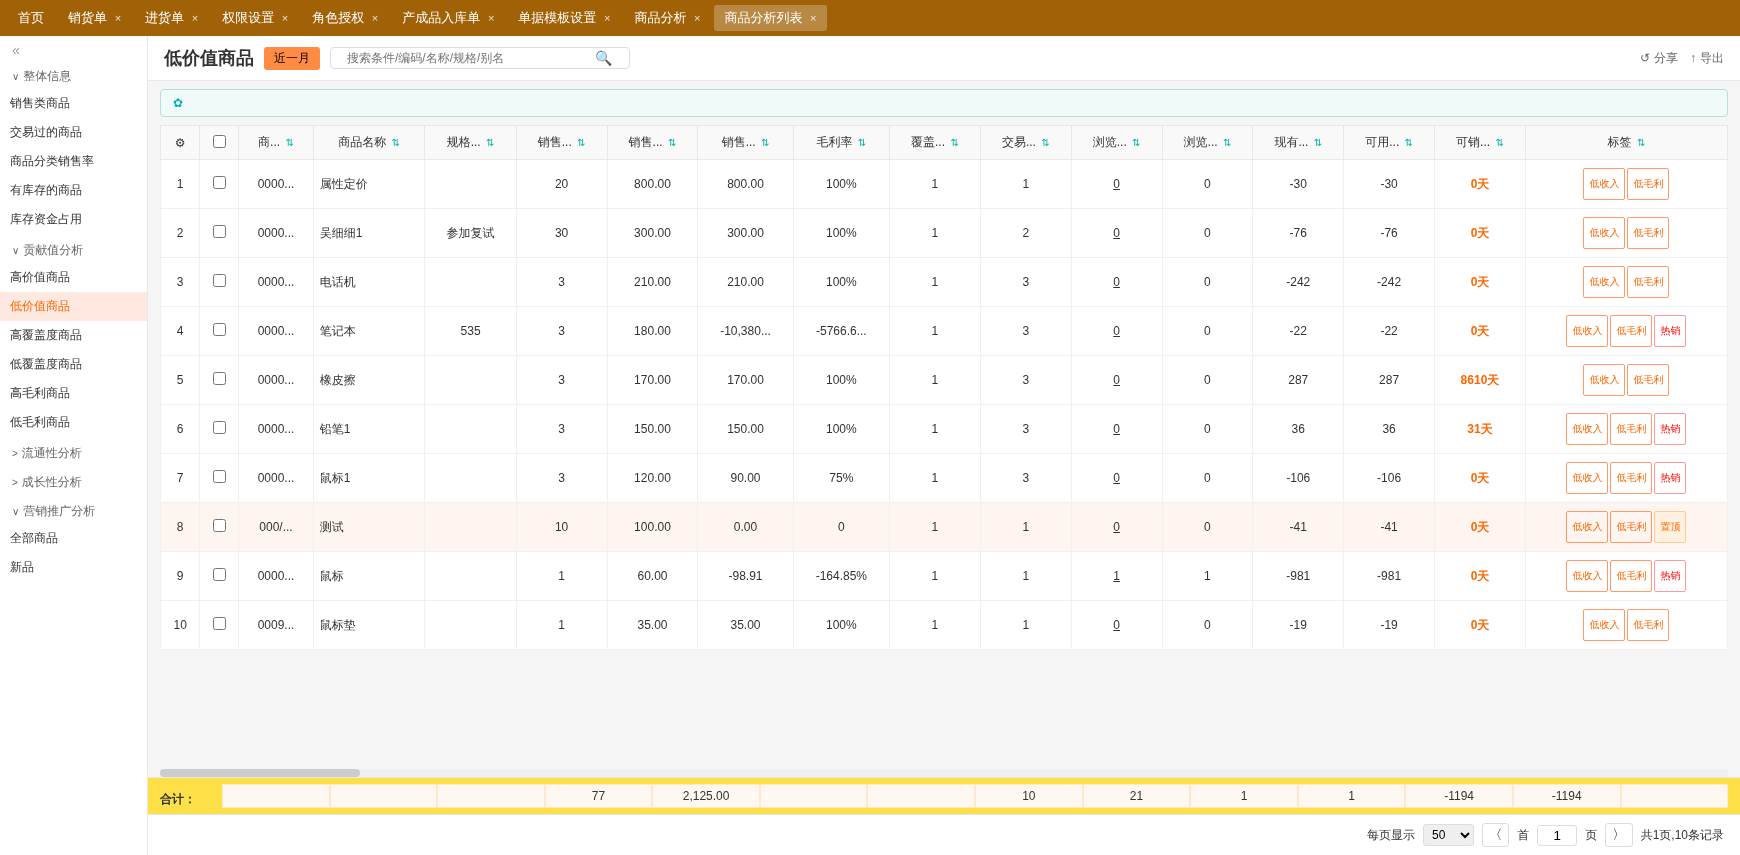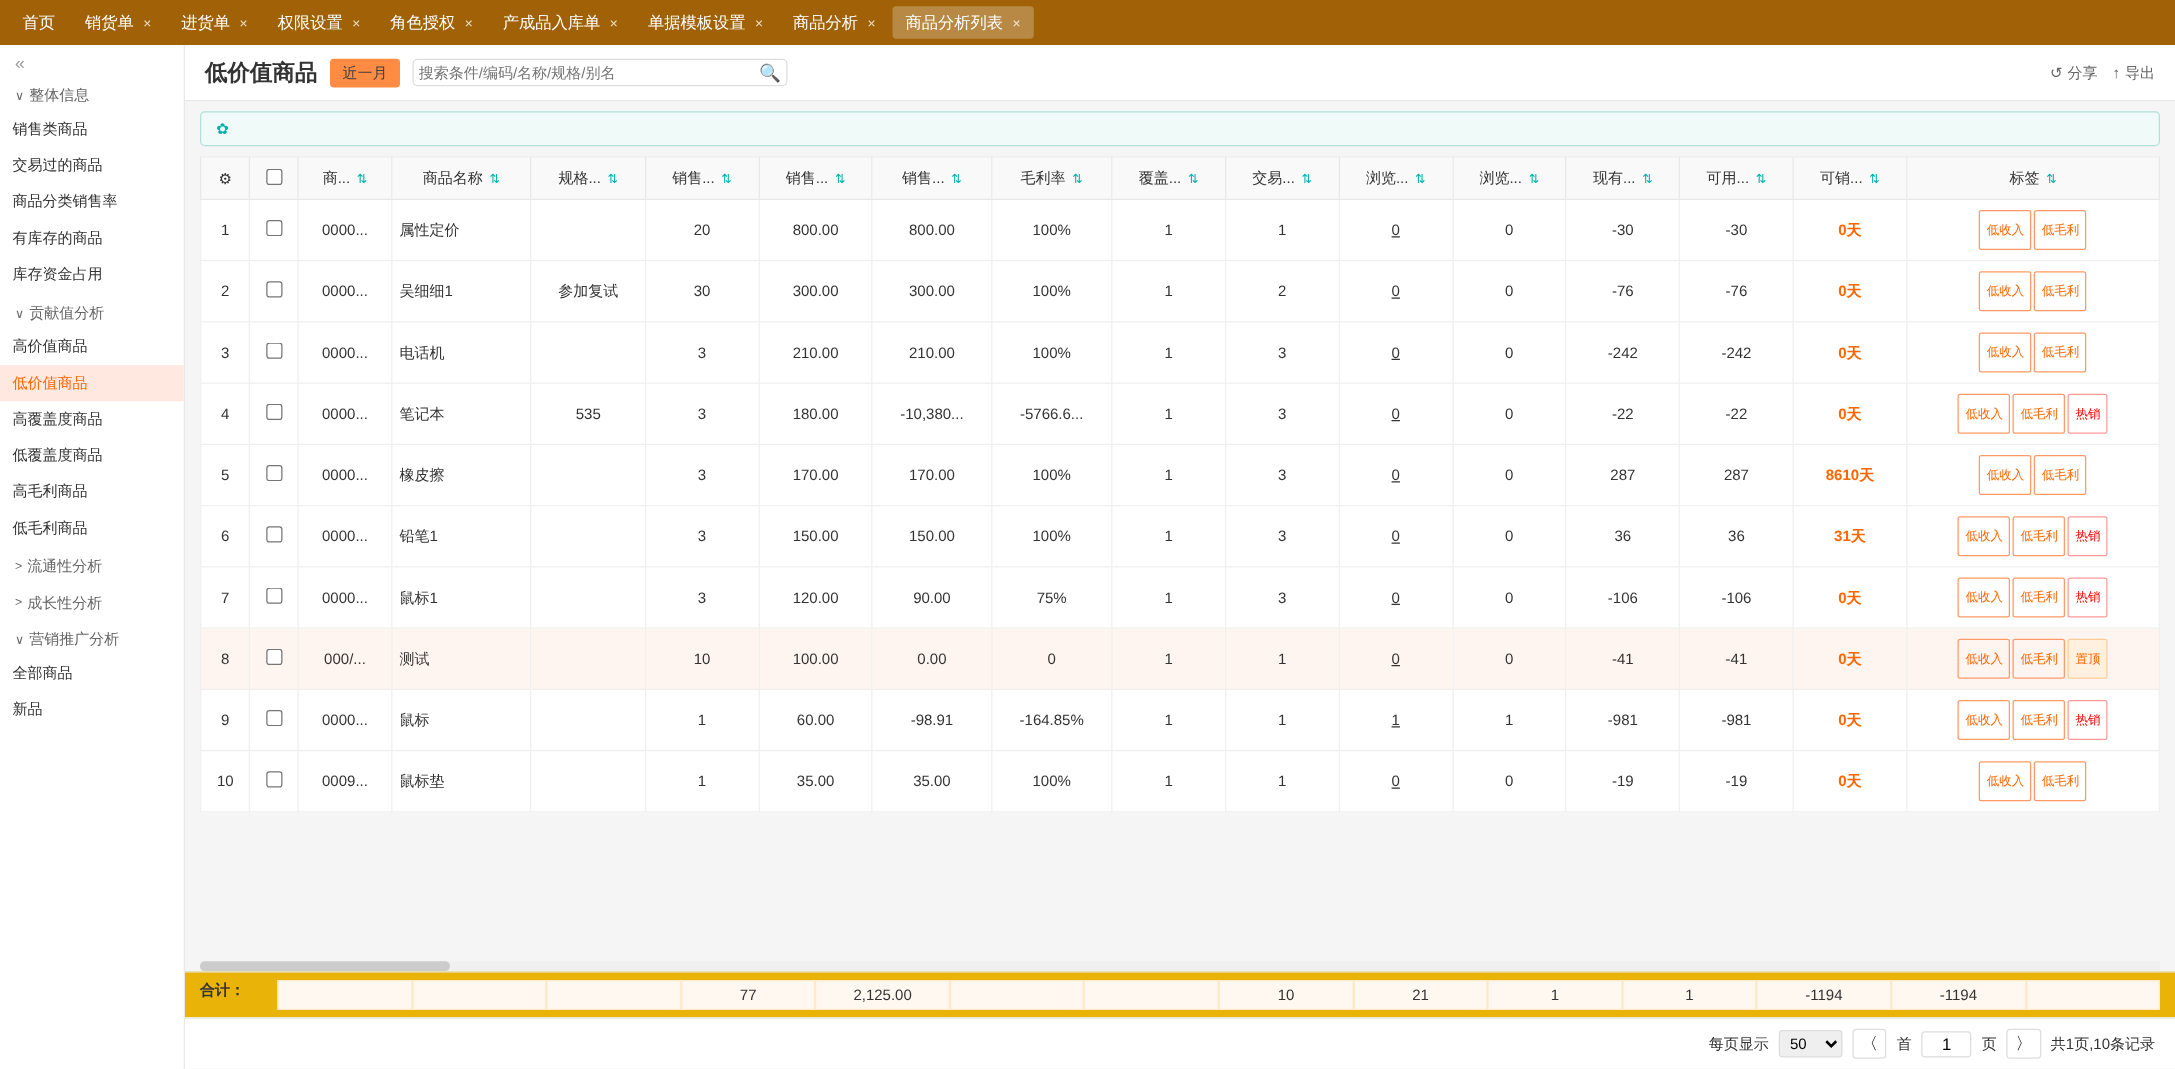--- a/index.html
+++ b/index.html
@@ -74,32 +74,32 @@
       gap: 10px;
       border-bottom: 1px solid #e8e8e8;
     }
     .page-title {
       font-size: 18px;
       font-weight: bold;
       color: #333;
     }
     .filter-btn {
       background: #ff8c42;
-      color: #404040;
+      color: #000000;
       border: none;
       border-radius: 3px;
       padding: 3px 10px;
       cursor: pointer;
       font-size: 12px;
     }
     .search-box {
       display: flex;
       border: 1px solid #ddd;
       border-radius: 4px;
-      padding: 2px 4px;
+      padding: 2px 16px;
       gap: 4px;
       flex: 1;
       max-width: 300px;
     }
     .search-box input {
       border: none;
       outline: none;
       font-size: 12px;
       color: #999;
       flex: 1;
@@ -184,25 +184,25 @@
       margin: 1px;
     }
     .tag-orange { color: #ff6600; border: 1px solid #ff9966; }
     .tag-red { color: #ff0000; border: 1px solid #ff9999; }
     .tag-orange-fill { color: #ff6600; background: #fff0e0; border: 1px solid #ffcc99; }
     .time-orange { color: #ff6600; font-weight: bold; }
     .link-underline { text-decoration: underline; color: #333; }
     
     
     .table-footer {
-      background: #eab308;
+      background: #fde047;
       border-top: 1px solid #e8e8e8;
       padding: 6px 12px;
       display: flex;
-      align-items: flex-start;
+      align-items: flex-end;
       gap: 8px;
     }
     .footer-label { color: #333; font-weight: bold; }
     .footer-cells {
       flex: 1;
       display: flex;
       margin-left: 18px;
     }
     .footer-cell {
       flex: 1;

